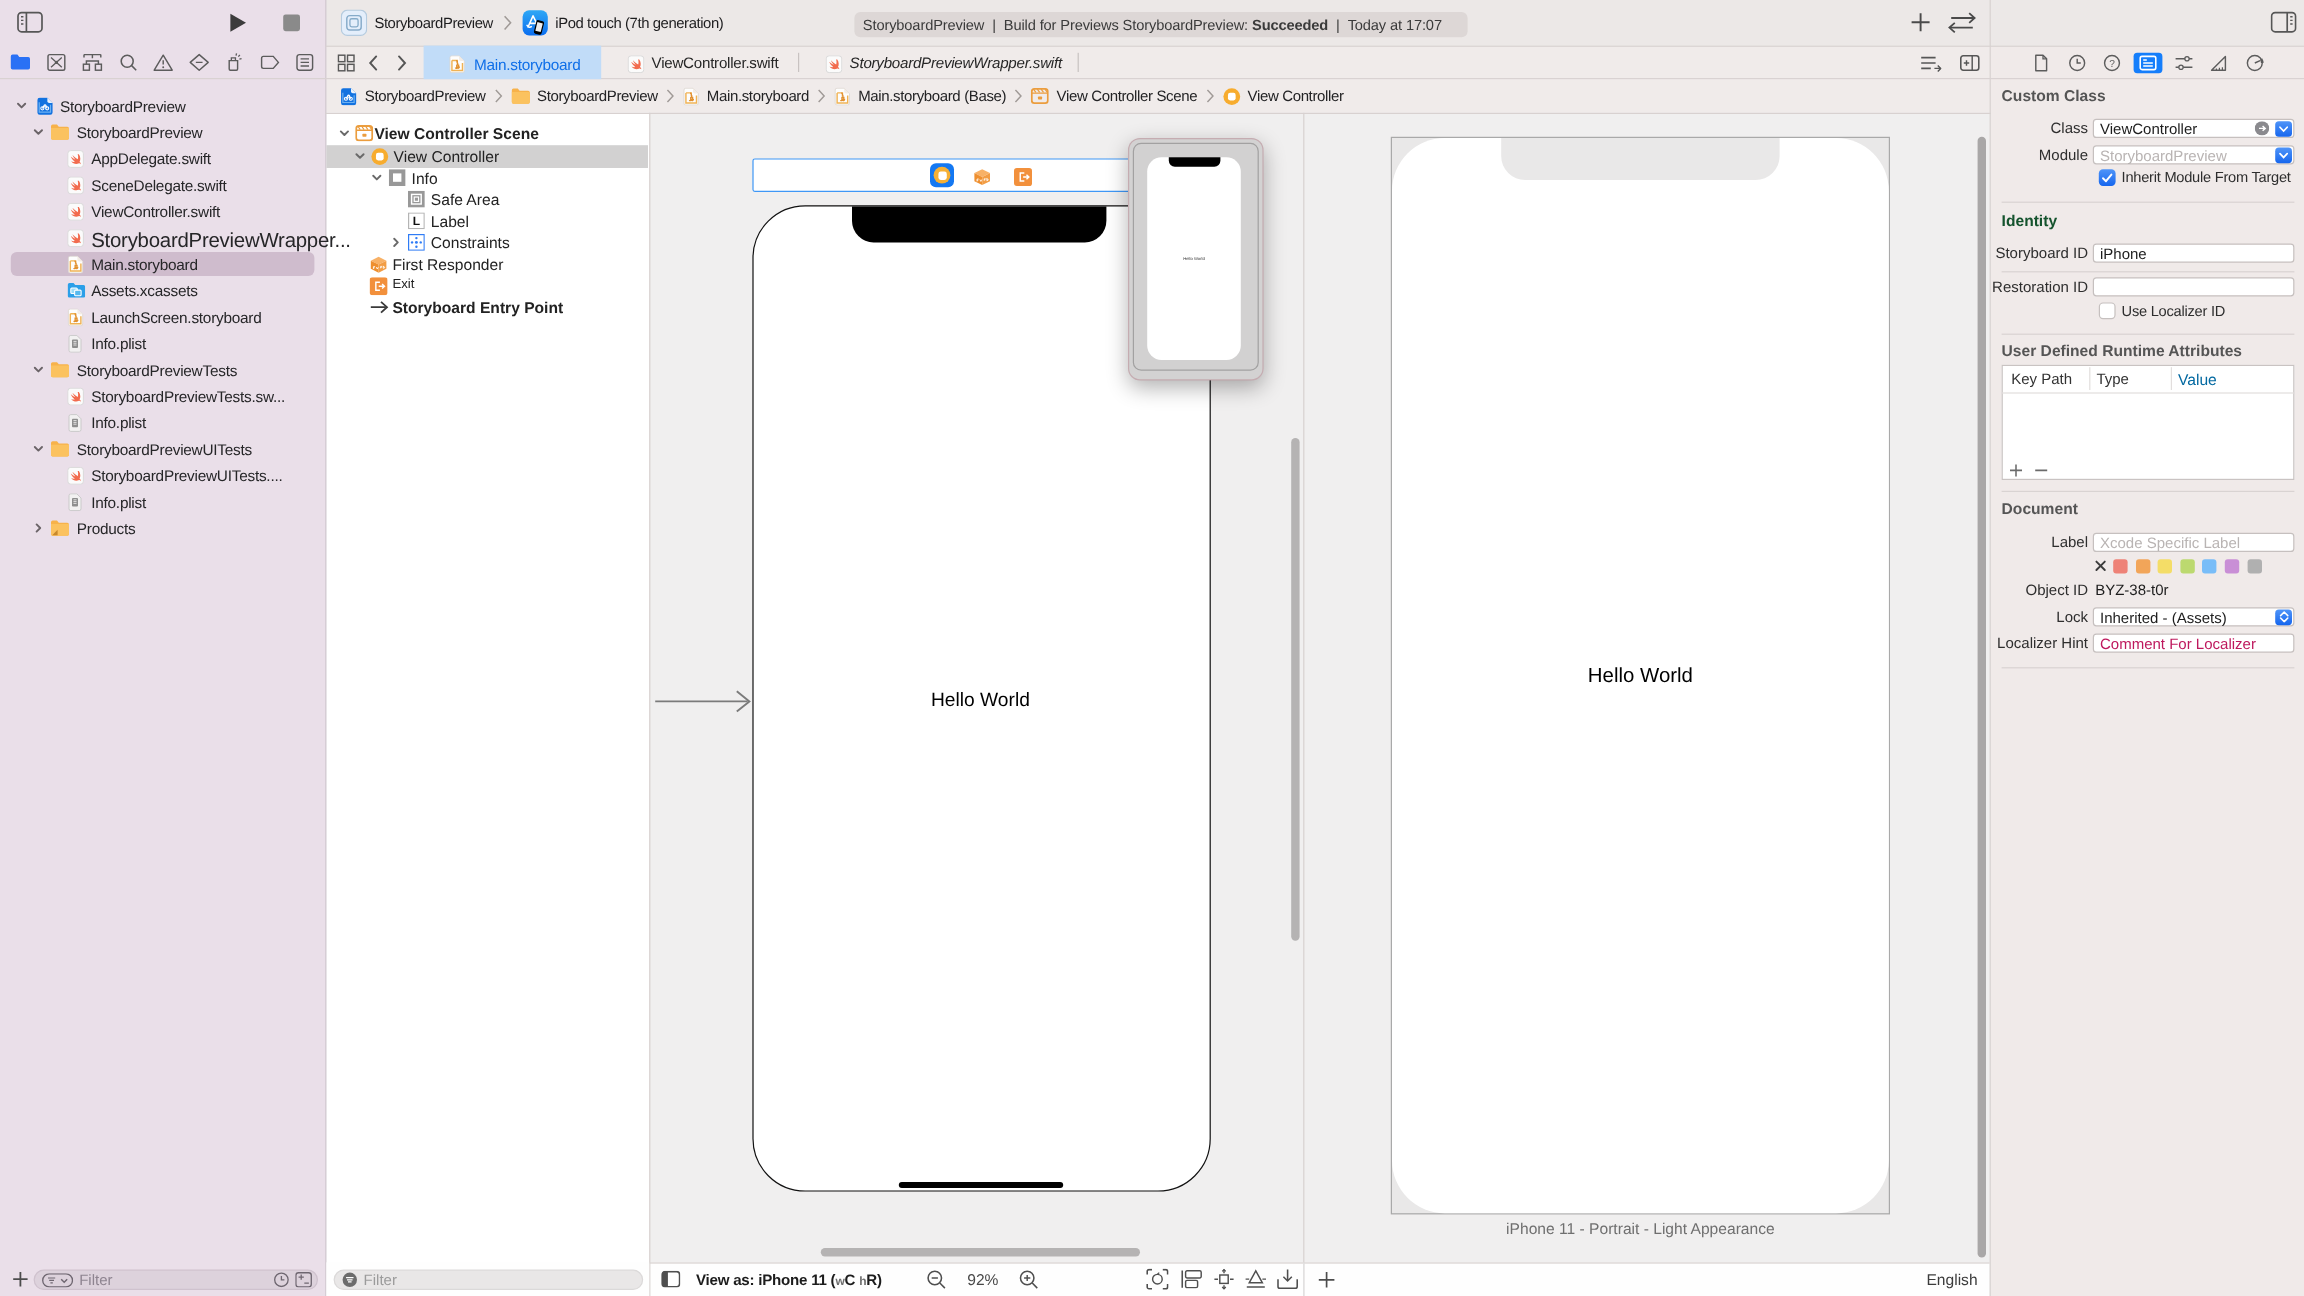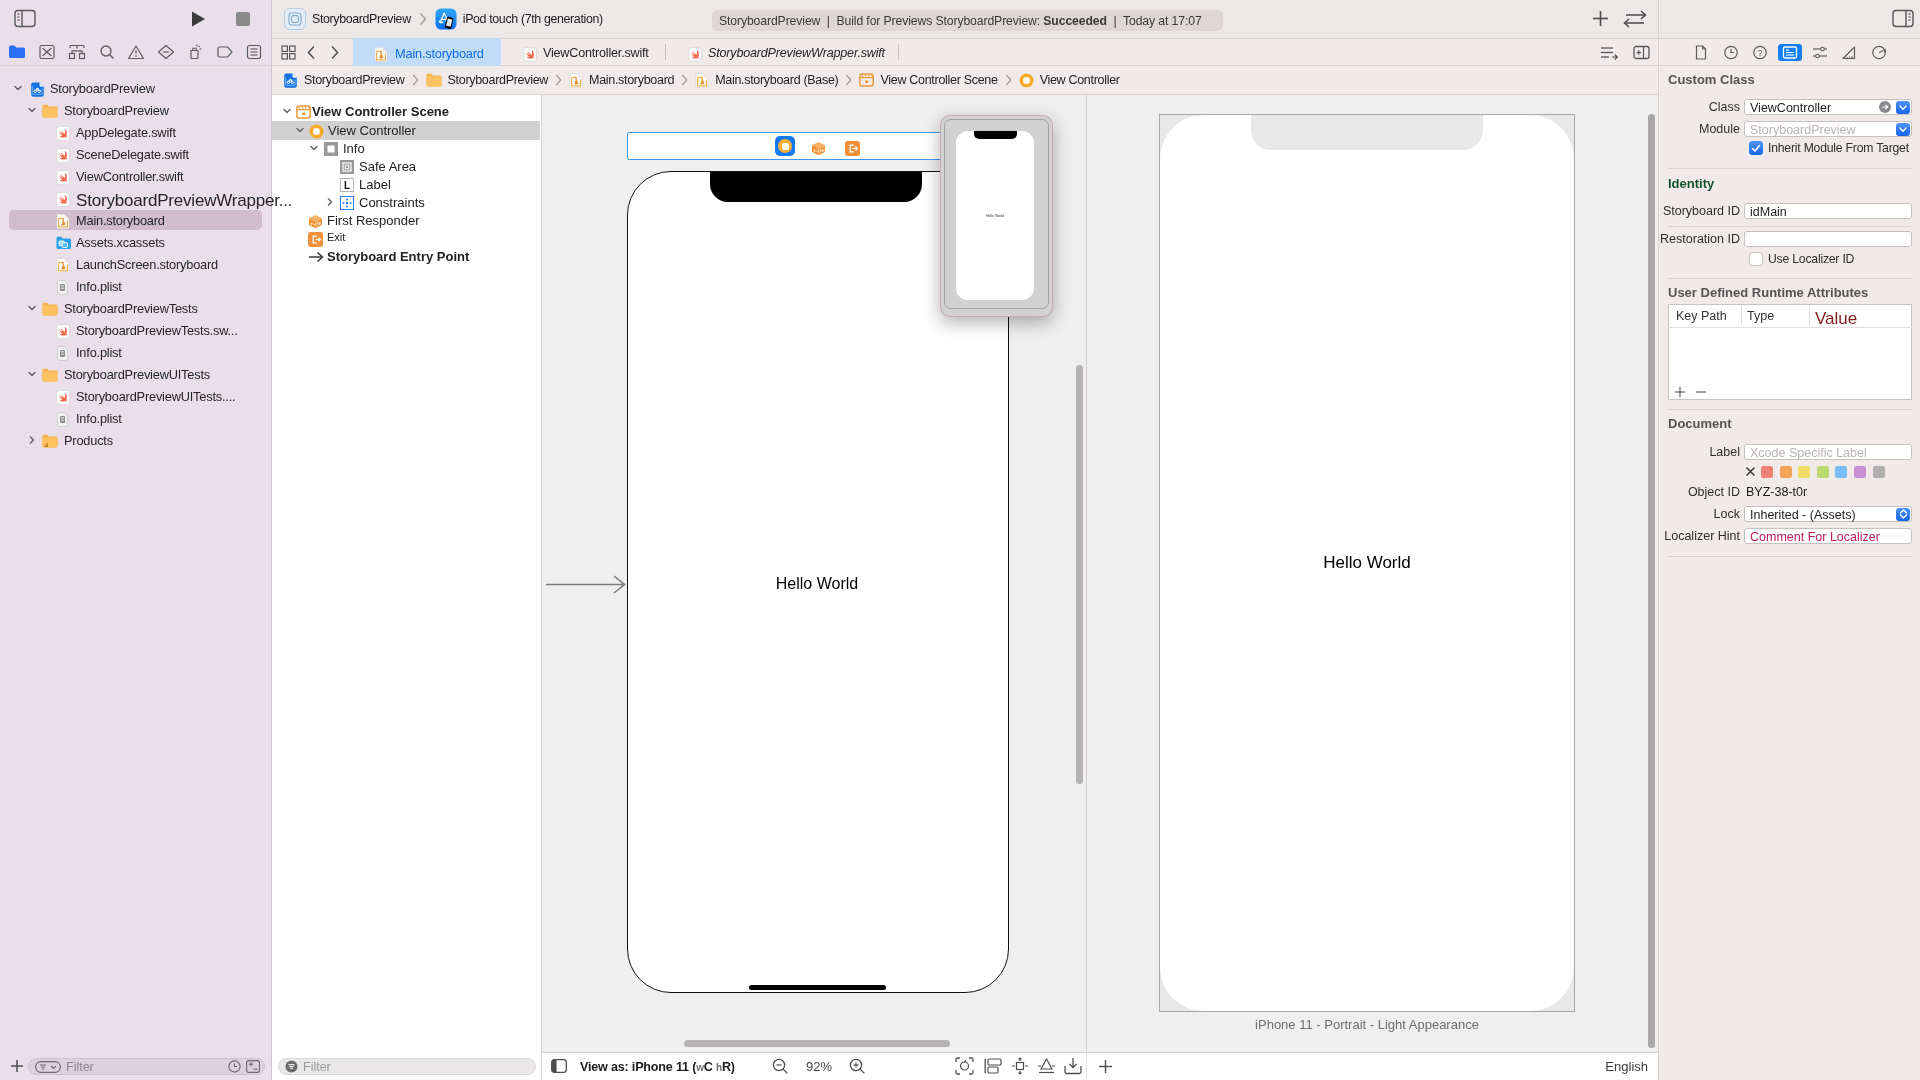--- a/index.html
+++ b/index.html
@@ -596,35 +596,35 @@
     </svg>
 <div class="abs" style="left:1749px;top:141px;width:14px;height:14px;background:linear-gradient(#4f94f8,#1666ee);border-radius:3.5px"></div>
 <svg class="abs" style="left:1751px;top:143.5px" width="10" height="9" viewBox="0 0 10 9">
       <path d="M1.5 4.5 L4 7 L8.5 1.5" fill="none" stroke="#fff" stroke-width="1.6" stroke-linecap="round" stroke-linejoin="round"></path>
     </svg>
 <div class="abs txt" style="left:1768px;top:141px;font-size:12.2px;letter-spacing:-0.2px;color:#2e2e2e">Inherit Module From Target</div>
 <div class="abs" style="left:1668px;top:168px;width:244px;height:1px;background:#d9d3d2"></div>
 <div class="abs txt" style="left:1668px;top:176px;font-size:13px;font-weight:bold;color:#14532d">Identity</div>
 <div class="abs txt" style="left:1740px;top:204px;transform:translateX(-100%);font-size:12.5px;color:#2e2e2e">Storyboard ID</div>
 <div class="abs" style="left:1744px;top:203px;width:168px;height:16px;background:#fff;border:1px solid #c6c0bf;border-radius:3px"></div>
-<div class="abs txt" style="left:1750px;top:205px;font-size:12.5px;color:#1d1d1d">idMain</div>
+<div class="abs txt" style="left:1750px;top:205px;font-size:12.5px;color:#1d1d1d">iPhone</div>
 <div class="abs" style="left:1668px;top:226px;width:244px;height:1px;background:#d9d3d2"></div>
 <div class="abs txt" style="left:1740px;top:232px;transform:translateX(-100%);font-size:12.5px;color:#2e2e2e">Restoration ID</div>
 <div class="abs" style="left:1744px;top:231px;width:168px;height:16px;background:#fff;border:1px solid #c6c0bf;border-radius:3px"></div>
 <div class="abs" style="left:1749px;top:252px;width:14px;height:14px;background:#fff;border:1px solid #c6c0bf;border-radius:3.5px"></div>
 <div class="abs txt" style="left:1768px;top:252px;font-size:12.2px;letter-spacing:-0.2px;color:#2e2e2e">Use Localizer ID</div>
 <div class="abs" style="left:1668px;top:278px;width:244px;height:1px;background:#d9d3d2"></div>
 <div class="abs txt" style="left:1668px;top:285px;font-size:13px;font-weight:bold;color:#555">User Defined Runtime Attributes</div>
 <div class="abs" style="left:1668px;top:304px;width:244px;height:96px;background:#fff;border:1px solid #c9c3c2"></div>
 <div class="abs" style="left:1668px;top:327px;width:244px;height:1px;background:#e2dedd"></div>
 <div class="abs" style="left:1741px;top:306px;width:1px;height:19px;background:#e2dedd"></div>
 <div class="abs" style="left:1809px;top:306px;width:1px;height:19px;background:#e2dedd"></div>
 <div class="abs txt" style="left:1676px;top:309px;font-size:12.5px;color:#333">Key Path</div>
 <div class="abs txt" style="left:1747px;top:309px;font-size:12.5px;color:#333">Type</div>
-<div class="abs txt" style="left:1815px;top:309px;font-size:17px;color:#7f1d1d">Value</div>
+<div class="abs txt" style="left:1815px;top:309px;font-size:13px;color:#0369a1">Value</div>
 <svg class="abs" style="left:1674px;top:386px" width="34" height="12" viewBox="0 0 34 12">
       <line x1="6" y1="1" x2="6" y2="11" stroke="#6b6b6b" stroke-width="1.3"></line>
       <line x1="1" y1="6" x2="11" y2="6" stroke="#6b6b6b" stroke-width="1.3"></line>
       <line x1="22" y1="6" x2="32" y2="6" stroke="#6b6b6b" stroke-width="1.3"></line>
     </svg>
 <div class="abs" style="left:1668px;top:409px;width:244px;height:1px;background:#d9d3d2"></div>
 <div class="abs txt" style="left:1668px;top:416px;font-size:13px;font-weight:bold;color:#555">Document</div>
 <div class="abs txt" style="left:1740px;top:445px;transform:translateX(-100%);font-size:12.5px;color:#2e2e2e">Label</div>
 <div class="abs" style="left:1744px;top:444px;width:168px;height:16px;background:#fff;border:1px solid #c6c0bf;border-radius:3px"></div>
 <div class="abs txt" style="left:1750px;top:446px;font-size:12.5px;color:#b9b4b3">Xcode Specific Label</div>

